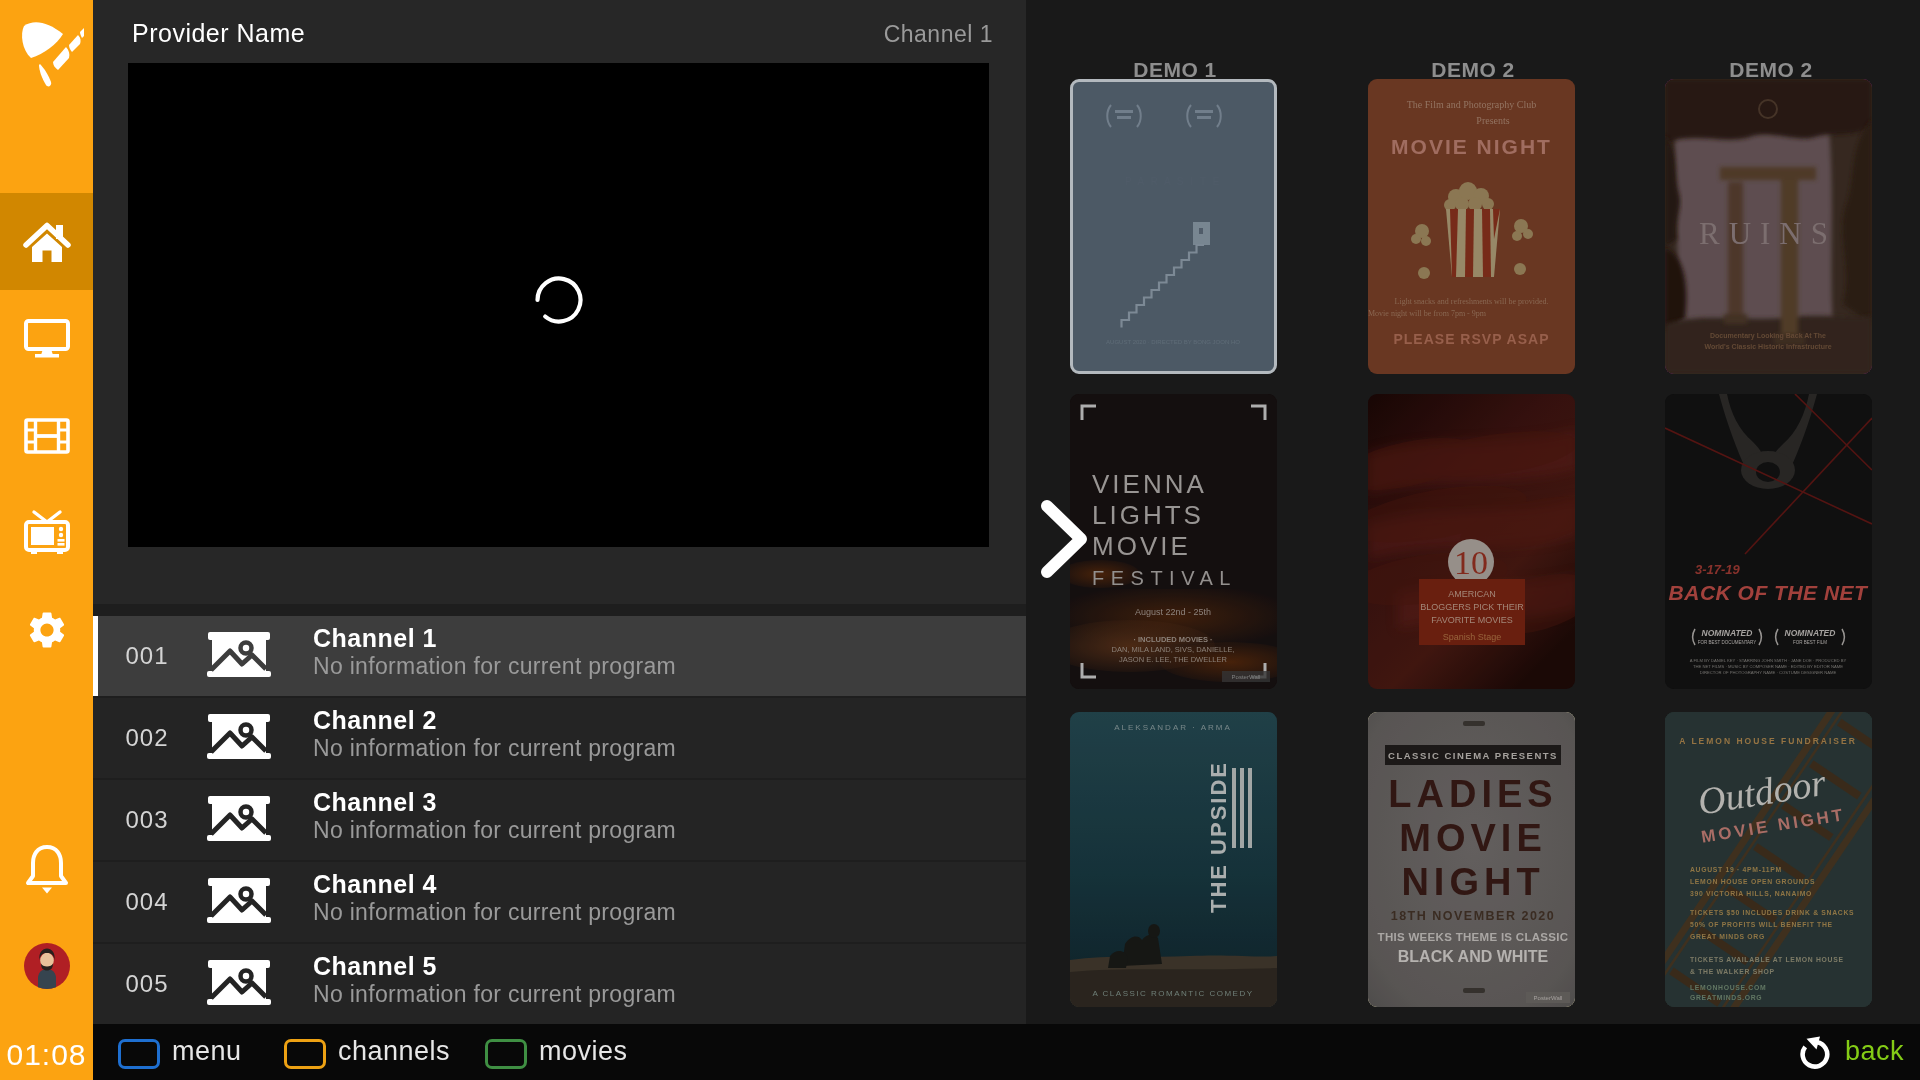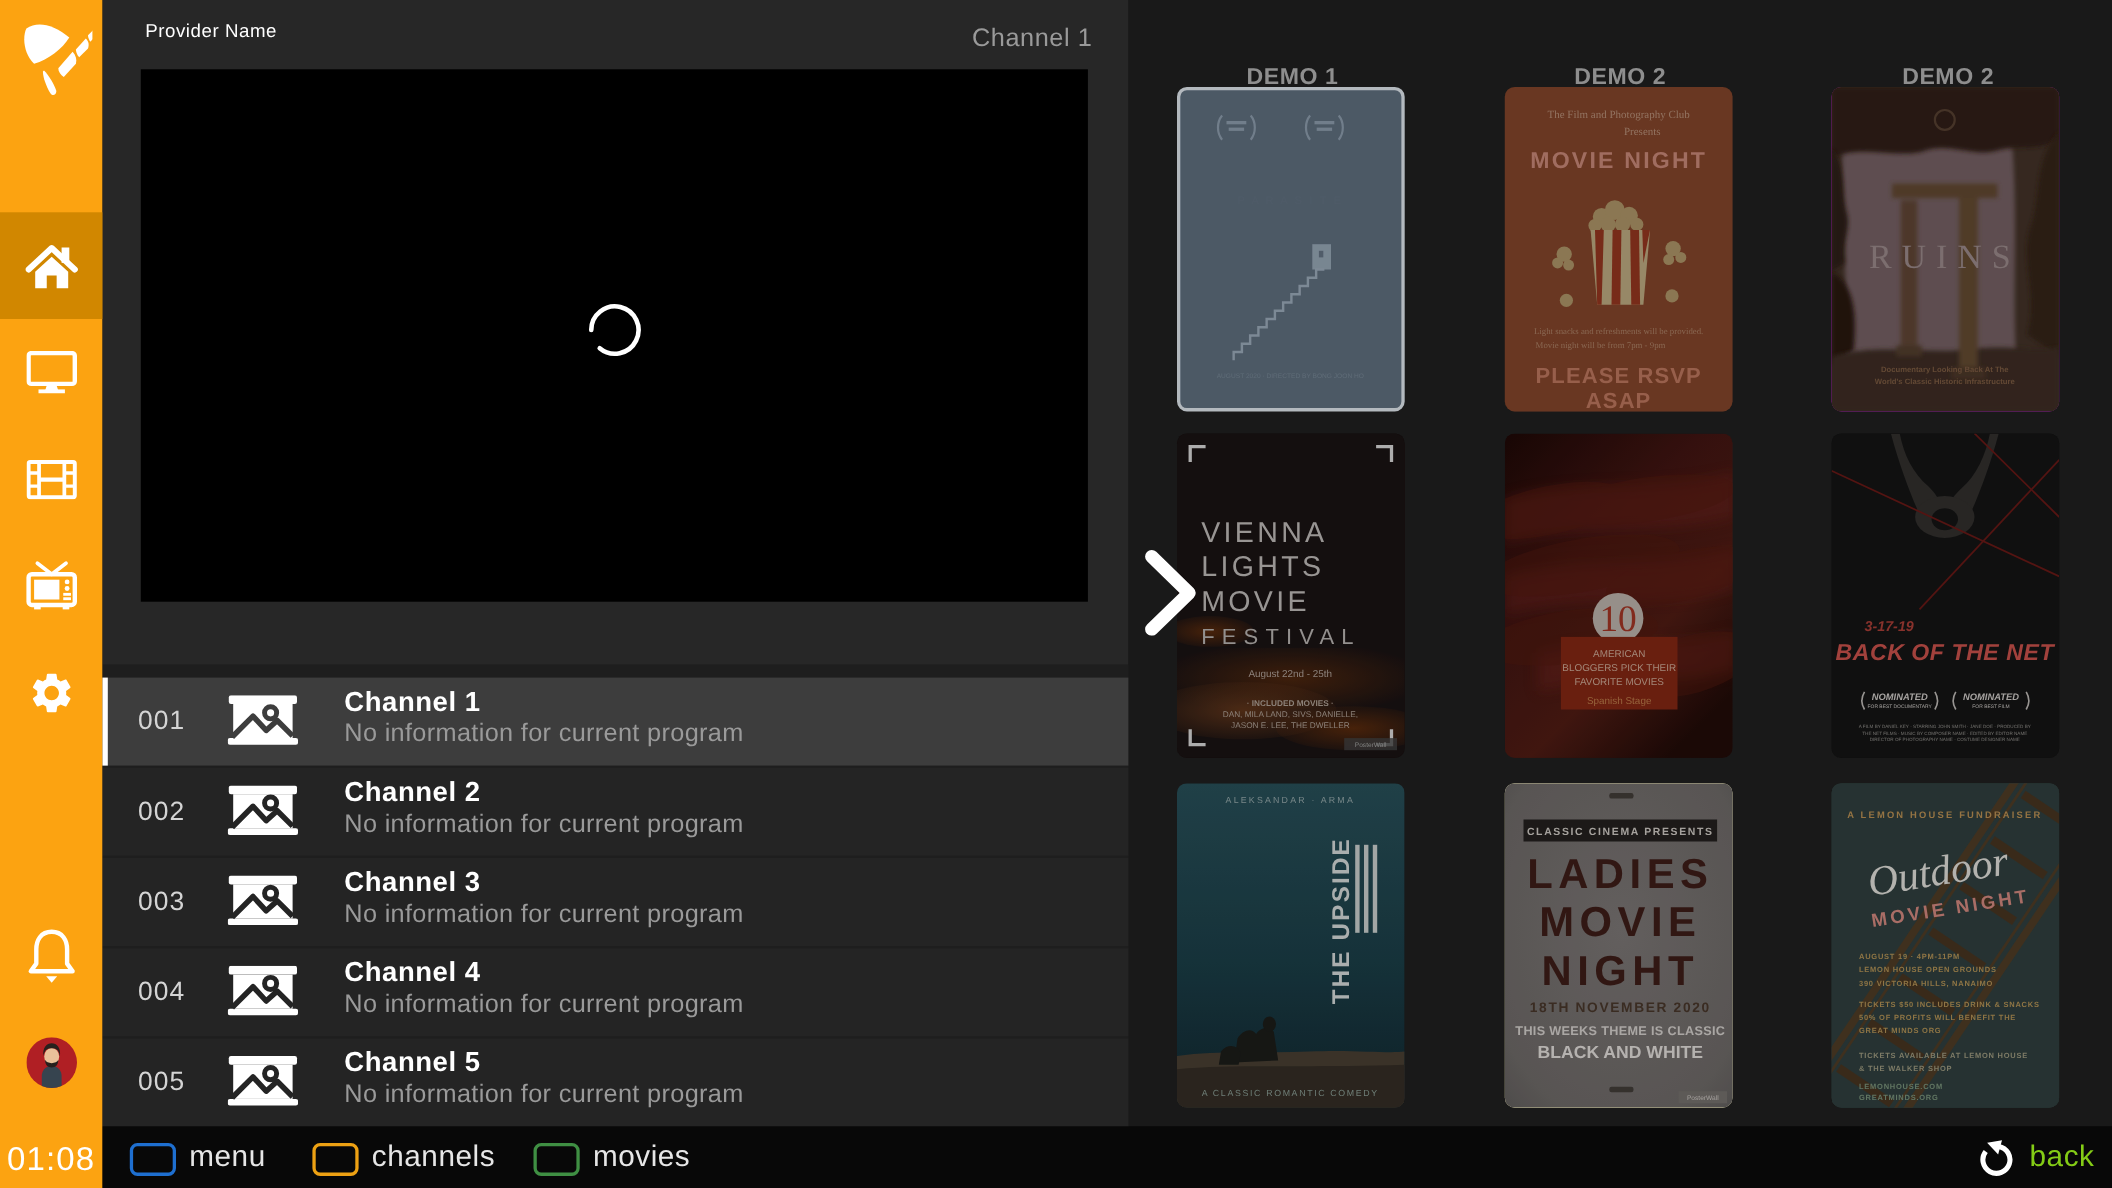--- a/index.html
+++ b/index.html
@@ -8,21 +8,21 @@
   .abs { position:absolute; }
   #stage { position:relative; width:1920px; height:1080px; }
 
   
   #sidebar { left:0; top:0; width:93px; height:1080px; background:#fca311; }
   .navitem { left:0; width:93px; height:97px; display:flex; align-items:center; justify-content:center; }
   .navsel { background:#d18700; }
 
   
   #center { left:93px; top:0; width:933px; height:1024px; background:#272727; }
-  #provname { left:39px; top:19px; font-size:17px; color:#fff; font-weight:500; letter-spacing:0.5px; }
+  #provname { left:39px; top:19px; font-size:25px; color:#fff; font-weight:500; letter-spacing:0.5px; }
   #chname  { right:33px; top:21px; font-size:23px; color:#9a9a9a; letter-spacing:0.5px; }
   #video { left:35px; top:63px; width:861px; height:484px; background:#000; }
 
   #list { left:0; top:604px; width:933px; height:420px; background:#1e1e1e; }
   .row { left:0; width:933px; height:80px; background:#242424; }
   .rowsel { background:#3d3d3d; }
   .rowbar { left:0; top:0; width:5px; height:80px; background:#fff; }
   .rownum { left:24px; top:0; width:60px; height:80px; line-height:80px; text-align:center;
             font-size:24px; color:#d4d4d4; letter-spacing:1px; }
   .rowicon { left:114px; top:16px; }
@@ -170,22 +170,22 @@
         </g>
         <path d="M38 40 L92 40 L86 108 L44 108 Z" fill="#b5a37b"></path>
         <g fill="#8f331d">
           <path d="M42 40 L50 40 L48 108 L44 108 Z"></path>
           <path d="M58 40 L66 40 L65 108 L57 108 Z"></path>
           <path d="M74 40 L82 40 L83 108 L75 108 Z"></path>
           <path d="M88 40 L92 40 L86 70 L85 40 Z"></path>
         </g>
       </svg>
       <div class="abs" style="left:0;top:218px;width:207px;text-align:center;font-family:'Liberation Serif',serif;font-size:8px;color:#a57c62;">Light snacks and refreshments will be provided.</div>
-      <div class="abs" style="left:0;top:230px;width:174px;text-align:center;font-family:'Liberation Serif',serif;font-size:8px;color:#a57c62;">Movie night will be from 7pm - 9pm</div>
-      <div class="abs" style="left:0;top:252px;width:207px;text-align:center;font-size:20px;font-weight:bold;letter-spacing:1px;color:#b5715a;">PLEASE RSVP ASAP</div>
+      <div class="abs" style="left:0;top:230px;width:174px;text-align:left;font-family:'Liberation Serif',serif;font-size:8px;color:#a57c62;">Movie night will be from 7pm - 9pm</div>
+      <div class="abs" style="left:0;top:252px;width:207px;text-align:center;font-size:14px;font-weight:bold;letter-spacing:1px;color:#b5715a;">PLEASE RSVP ASAP</div>
     </div>
 
     <div class="poster abs" style="left:639px; top:79px; background:#a21caf;">
       <svg class="abs" style="left:0;top:0" width="207" height="295" viewBox="0 0 207 295">
         <defs>
               <filter id="soft" x="-20%" y="-20%" width="140%" height="140%">
                 <feGaussianBlur stdDeviation="2"></feGaussianBlur>
               </filter>
             </defs>
         <rect width="207" height="295" fill="#403026"></rect>

